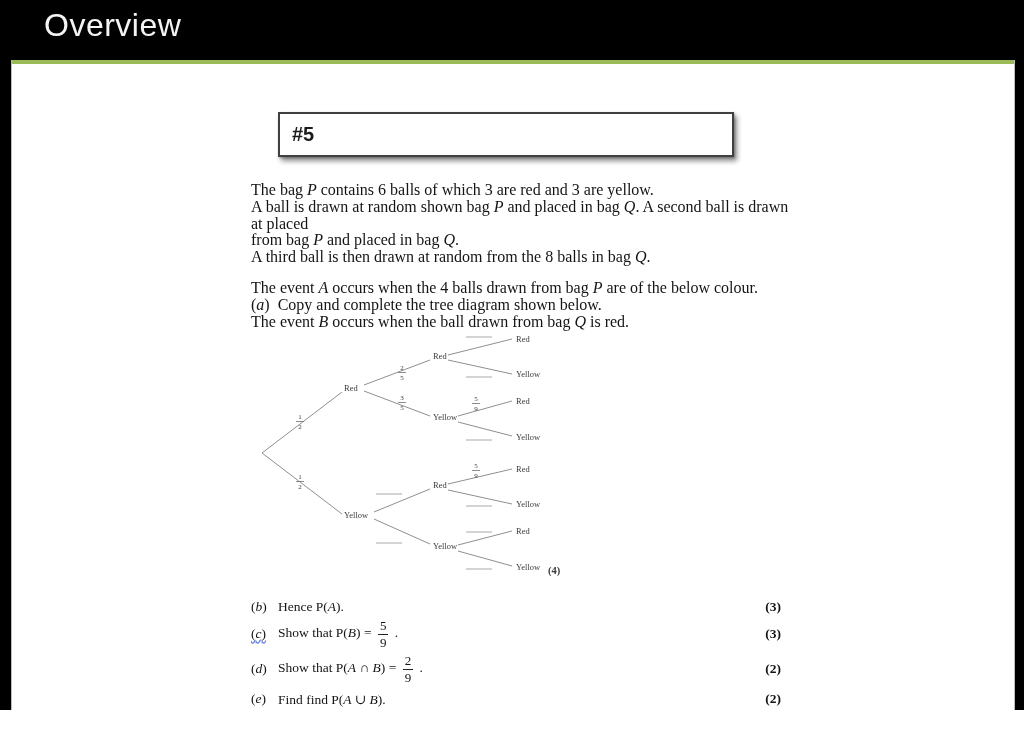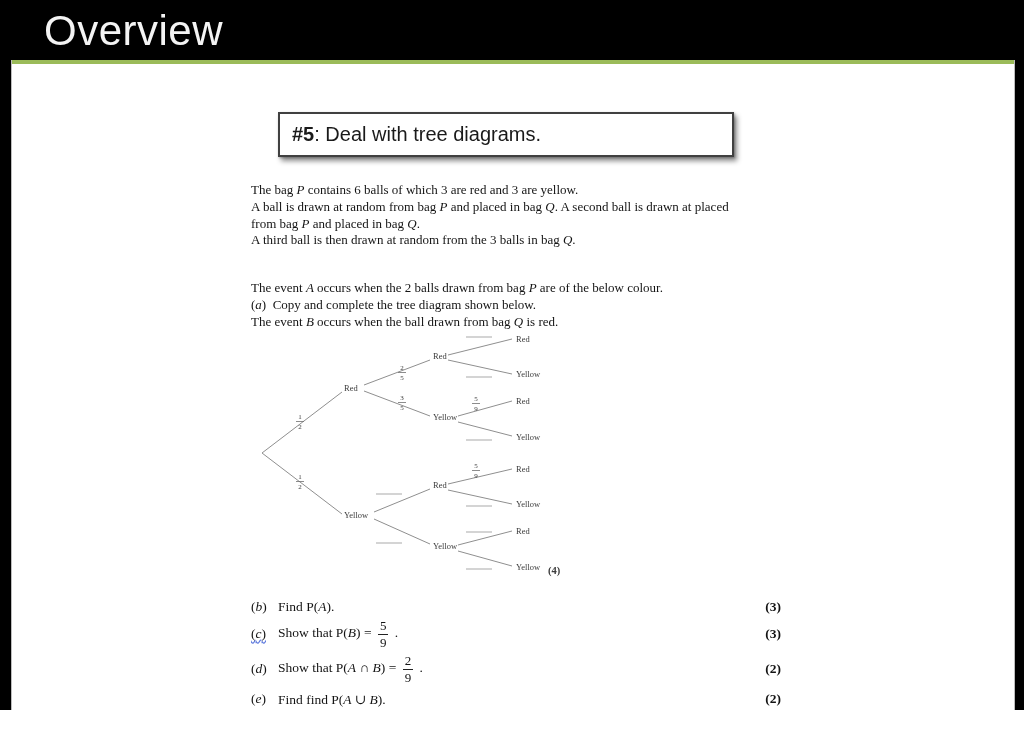--- a/index.html
+++ b/index.html
@@ -3,34 +3,34 @@
 <meta charset="utf-8">
 <style>
   * { margin:0; padding:0; box-sizing:border-box; }
   html,body { width:1024px; height:730px; background:#ffffff; overflow:hidden;
               font-family:"Liberation Serif","DejaVu Serif",serif; }
   .abs { position:absolute; }
 
   
   #topbar   { left:0; top:0; width:1024px; height:60px; background:#000; }
   #title    { left:44px; top:7px; font-family:"Liberation Sans",sans-serif;
-              font-size:42px; color:#f4f4f4; letter-spacing:0.5px; }
+              font-size:32px; color:#f4f4f4; letter-spacing:0.5px; }
   #greenline{ left:12px; top:60px; width:1012px; height:4px; background:#9bbb59; }
   #stripL   { left:0; top:60px; width:12px; height:650px; background:#000; border-right:1px solid #bdbdbd; }
   #stripR   { left:1014px; top:60px; width:10px; height:650px; background:#000; border-left:1px solid #bdbdbd; }
 
   
   #callout { left:278px; top:112px; width:456px; height:45px; background:#fff;
              border:2px solid #404040; box-shadow:3px 4px 5px rgba(0,0,0,0.45), 1px 1px 2px rgba(0,0,0,0.25);
              display:flex; align-items:center; padding-left:12px;
              font-family:"Liberation Sans",sans-serif; font-size:20px; color:#1a1a1a; }
   #callout .b { font-weight:bold; }
 
   
-  .para { left:251px; width:545px; font-size:13px; line-height:16.8px; color:#141414; }
+  .para { left:251px; width:545px; font-size:16px; line-height:16.8px; color:#141414; }
   #para1 { top:182px; }
   #para2 { top:280px; }
   .pline { white-space:pre-wrap; }
   .it { font-style:italic; }
 
   
   .qrow { left:251px; width:530px; display:flex; align-items:center;
           font-size:13.5px; color:#141414; }
   .qlabel { width:27px; flex:0 0 27px; white-space:pre-wrap; }
   .qtext  { white-space:pre-wrap; }
@@ -61,31 +61,30 @@
 <body>
 
 <div id="topbar" class="abs"></div>
 <div id="title" class="abs">Overview</div>
 <div id="greenline" class="abs"></div>
 <div id="stripL" class="abs"></div>
 <div id="stripR" class="abs"></div>
 
 <div id="callout" class="abs">
   <span class="b">#5</span>
-    <span>: Deal with tree diagrams.</span>
 </div>
 
 <div id="para1" class="abs para">
   <div class="pline"><span>The bag </span><span class="it">P</span><span> contains 6 balls of which 3 are red and 3 are yellow.</span></div>
-  <div class="pline"><span>A ball is drawn at random from bag </span><span class="it">P</span><span> and placed in bag </span><span class="it">Q</span><span>. A second ball is drawn at placed</span></div>
+  <div class="pline"><span>A ball is drawn at random shown bag </span><span class="it">P</span><span> and placed in bag </span><span class="it">Q</span><span>. A second ball is drawn at placed</span></div>
   <div class="pline"><span>from bag </span><span class="it">P</span><span> and placed in bag </span><span class="it">Q</span><span>.</span></div>
-  <div class="pline"><span>A third ball is then drawn at random from the 3 balls in bag </span><span class="it">Q</span><span>.</span></div>
+  <div class="pline"><span>A third ball is then drawn at random from the 8 balls in bag </span><span class="it">Q</span><span>.</span></div>
 </div>
 <div id="para2" class="abs para">
-  <div class="pline"><span>The event </span><span class="it">A</span><span> occurs when the 2 balls drawn from bag </span><span class="it">P</span><span> are of the below colour.</span></div>
+  <div class="pline"><span>The event </span><span class="it">A</span><span> occurs when the 4 balls drawn from bag </span><span class="it">P</span><span> are of the below colour.</span></div>
   <div class="pline"><span>(</span><span class="it">a</span><span>)  Copy and complete the tree diagram shown below.</span></div>
   <div class="pline"><span>The event </span><span class="it">B</span><span> occurs when the ball drawn from bag </span><span class="it">Q</span><span> is red.</span></div>
 </div>
 
 <svg id="tree" class="abs" width="330" height="252" viewBox="0 0 330 252">
 
   <line class="brn" x1="10" y1="125" x2="90" y2="64"></line>
   <line class="brn" x1="10" y1="125" x2="90" y2="186"></line>
 
   <line class="brn" x1="112" y1="57" x2="178" y2="32"></line>
@@ -148,21 +147,21 @@
   <text class="nlab" x="264" y="144">Red</text>
   <text class="nlab" x="264" y="179">Yellow</text>
   <text class="nlab" x="264" y="206">Red</text>
   <text class="nlab" x="264" y="242">Yellow</text>
 
   <text class="tmarks" x="296" y="246">(4)</text>
 </svg>
 
 <div id="qb" class="abs qrow">
   <span class="qlabel"><span>(</span><span class="it">b</span><span>)</span></span>
-  <span class="qtext"><span>Find P(</span><span class="it">A</span><span>).</span></span>
+  <span class="qtext"><span>Hence P(</span><span class="it">A</span><span>).</span></span>
   <span class="qmarks">(3)</span>
 </div>
 <div id="qc" class="abs qrow">
   <span class="qlabel wavy"><span>(</span><span class="it">c</span><span>)</span></span>
   <span class="qtext"><span>Show that P(</span><span class="it">B</span><span>) = </span><span class="frac"><span class="num">5</span><span class="den">9</span></span><span> .</span></span>
   <span class="qmarks">(3)</span>
 </div>
 <div id="qd" class="abs qrow">
   <span class="qlabel"><span>(</span><span class="it">d</span><span>)</span></span>
   <span class="qtext"><span>Show that P(</span><span class="it">A</span><span> ∩ </span><span class="it">B</span><span>) = </span><span class="frac"><span class="num">2</span><span class="den">9</span></span><span> .</span></span>

